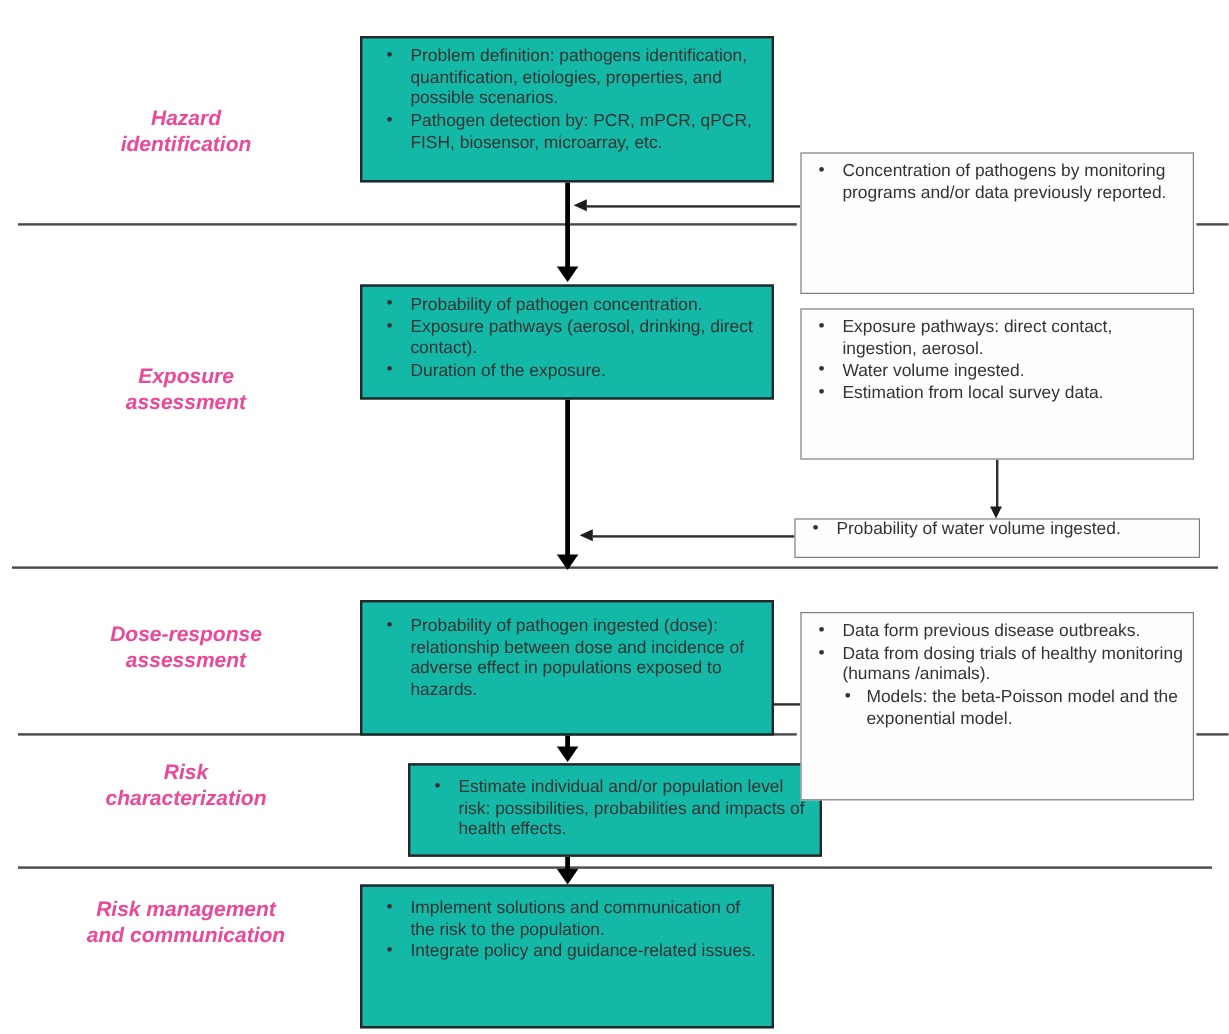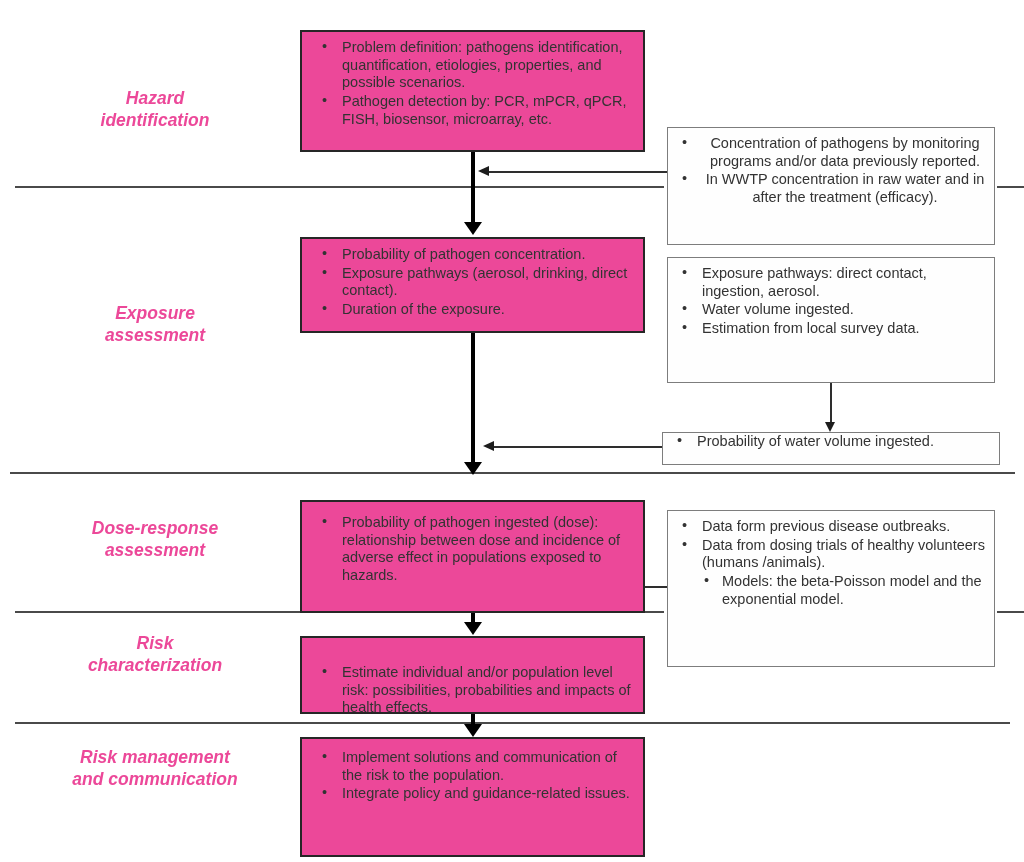--- a/index.html
+++ b/index.html
@@ -11,21 +11,21 @@
   .stage-label{
     position:absolute;left:18px;width:274px;text-align:center;
     font-weight:bold;font-style:italic;font-size:17.5px;line-height:1.25;
     color:#ec4899;white-space:pre-line;
   }
   
   .divider{position:absolute;height:2px;background:#4a4a4a;}
   
   .cbox{
     position:absolute;left:300px;width:345px;box-sizing:border-box;
-    background:#ec4899;border:2px solid #262626;
+    background:#14b8a6;border:2px solid #262626;
     padding:7px 8px 6px 16px;
   }
   .rbox{
     position:absolute;left:667px;width:328px;box-sizing:border-box;
     background:#fefefe;border:1.5px solid #7d7d7d;
     padding:7px 6px 6px 10px;
   }
   .rbox.single{display:flex;align-items:center;padding-top:2px;padding-bottom:14px;}
   ul.bullets{margin:0;padding:0;list-style:none;}
   ul.bullets li{
@@ -114,55 +114,54 @@
       <li>Duration of the exposure.</li>
     </ul>
   </div>
 
   <div class="cbox" style="top:500px;height:113px;padding-top:12px;">
     <ul class="bullets">
       <li>Probability of pathogen ingested (dose): relationship between dose and incidence of adverse effect in populations exposed to hazards.</li>
     </ul>
   </div>
 
-  <div class="cbox" style="top:636px;height:78px;padding-top:26px;">
+  <div class="cbox" style="top:636px;height:78px;padding-top:10px;margin-left:40px;">
     <ul class="bullets">
       <li>Estimate individual and/or population level risk: possibilities, probabilities and impacts of health effects.</li>
     </ul>
   </div>
 
   <div class="cbox" style="top:737px;height:120px;padding-top:10px;">
     <ul class="bullets">
       <li>Implement solutions and communication of the risk to the population.</li>
       <li>Integrate policy and guidance-related issues.</li>
     </ul>
   </div>
 
-  <div class="rbox" style="top:127px;height:118px;text-align:center;">
+  <div class="rbox" style="top:127px;height:118px;">
     <ul class="bullets">
       <li>Concentration of pathogens by monitoring programs and/or data previously reported.</li>
-      <li>In WWTP concentration in raw water and in after the treatment (efficacy).</li>
     </ul>
   </div>
 
   <div class="rbox" style="top:257px;height:126px;">
     <ul class="bullets">
       <li>Exposure pathways: direct contact, ingestion, aerosol.</li>
       <li>Water volume ingested.</li>
       <li>Estimation from local survey data.</li>
     </ul>
   </div>
 
   <div class="rbox single" style="top:432px;height:33px;left:662px;width:338px;">
     <ul class="bullets">
       <li>Probability of water volume ingested.</li>
     </ul>
   </div>
 
   <div class="rbox" style="top:510px;height:157px;">
     <ul class="bullets">
       <li>Data form previous disease outbreaks.</li>
-      <li>Data from dosing trials of healthy volunteers (humans /animals).</li>
+      <li>Data from dosing trials of healthy monitoring (humans /animals).</li>
       <li class="indent">Models: the beta-Poisson model and the exponential model.</li>
     </ul>
   </div>
 
 </div>
 
 </body></html>

